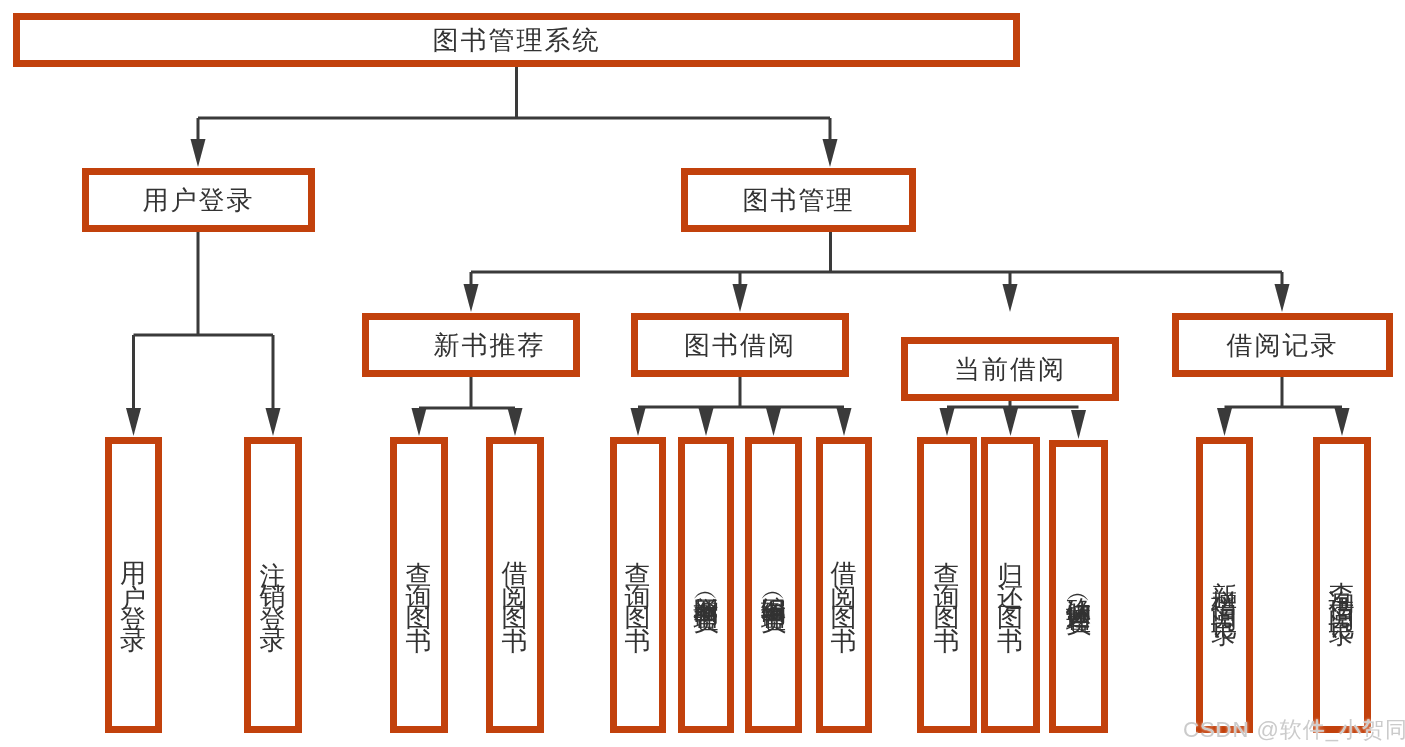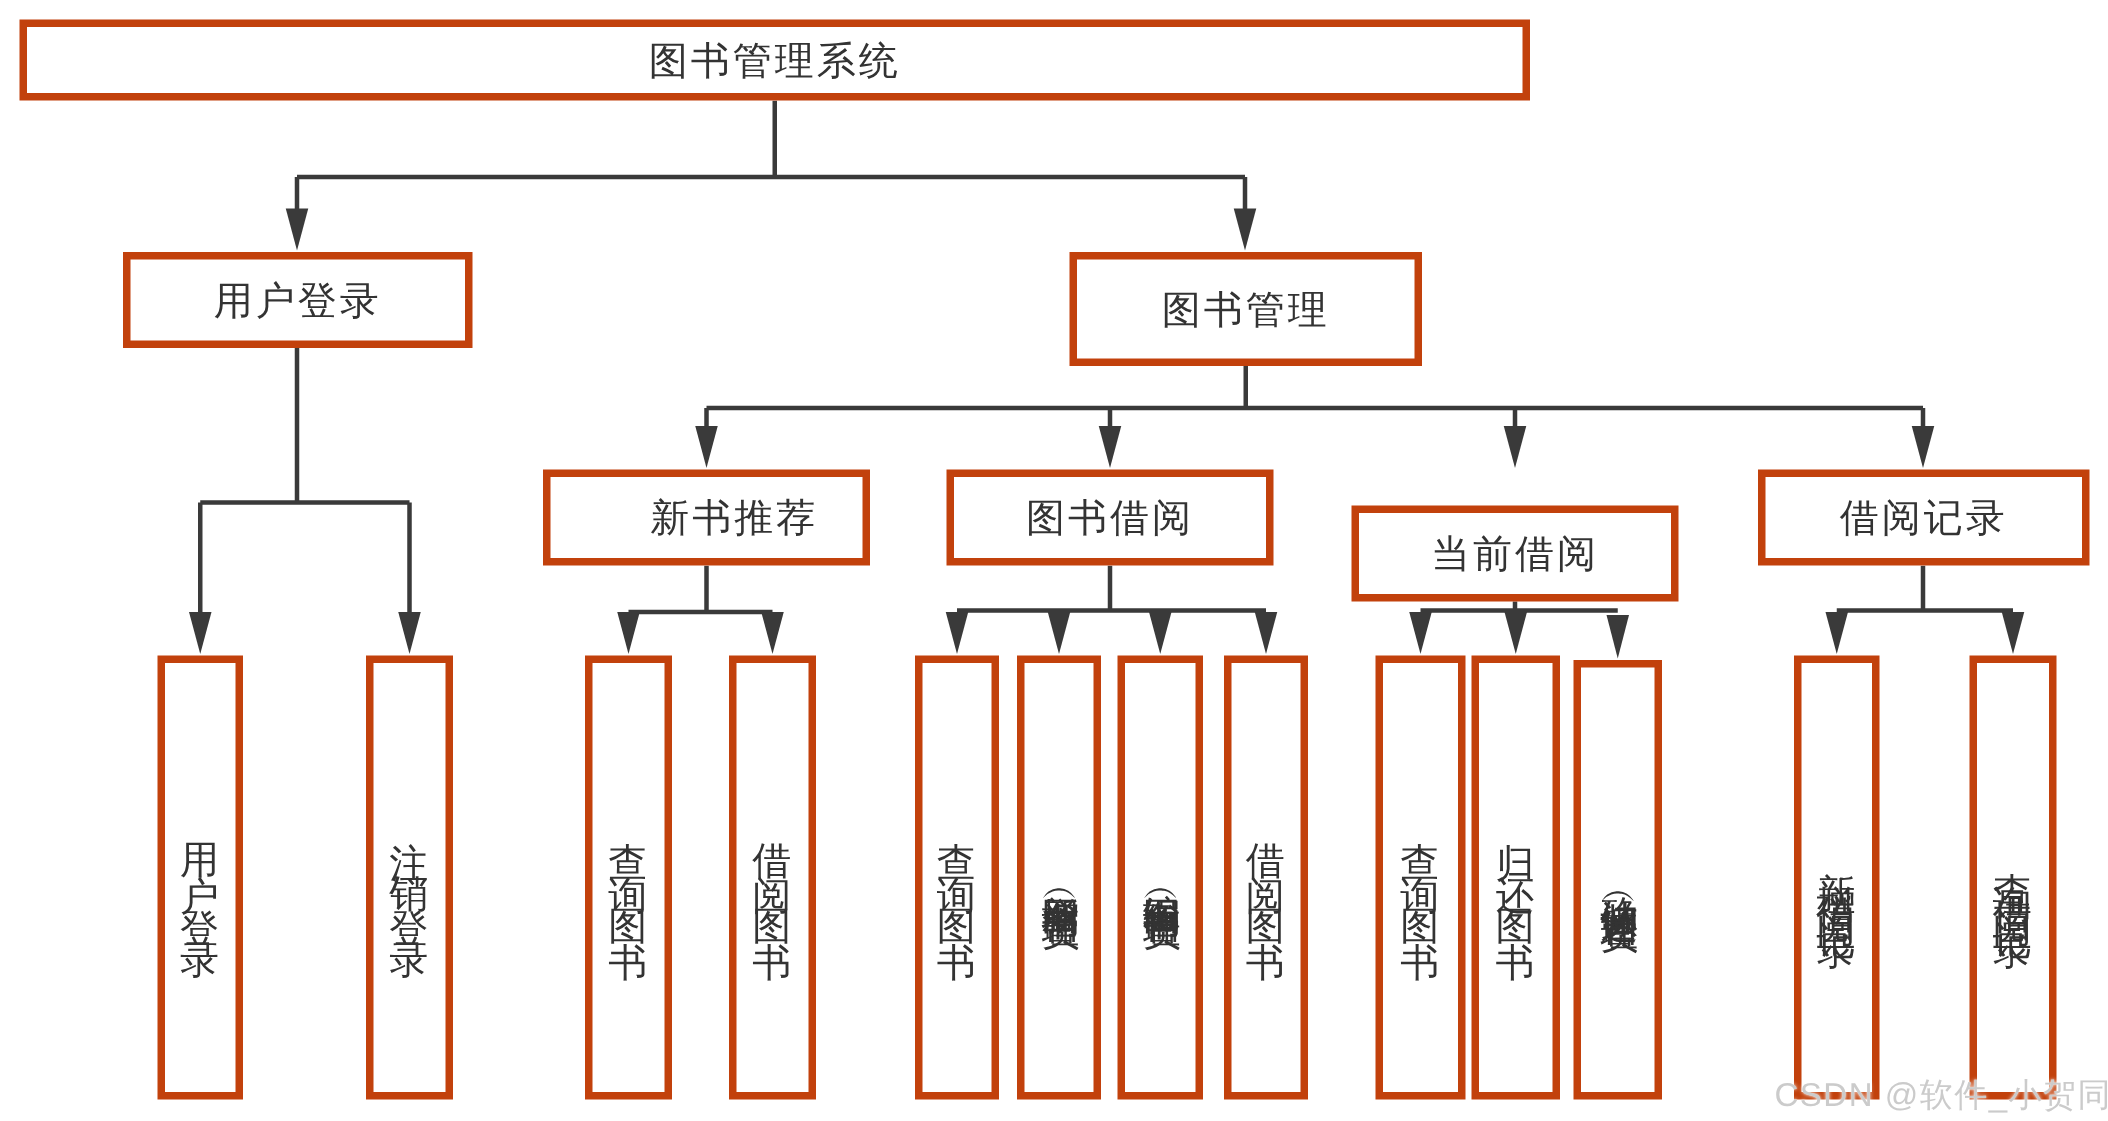--- a/index.html
+++ b/index.html
@@ -14,21 +14,21 @@
     overflow: hidden;
   }
   .wires {
     position: absolute; left: 0; top: 0;
     width: 1405px; height: 747px;
     z-index: 1;
   }
   .node {
     position: absolute;
     box-sizing: border-box;
-    border: 5px solid #c2410c;
+    border: 7px solid #c2410c;
     background: #ffffff;
     display: flex;
     align-items: center;
     justify-content: center;
     color: #333333;
     font-size: 26px;
     z-index: 2;
     letter-spacing: 2px;
   }
   .node.v span {
@@ -102,21 +102,21 @@
     </g>
   </svg>
 
   <div class="node" style="left:13px; top:13px; width:1007px; height:54px;">
     <span>图书管理系统</span>
   </div>
 
   <div class="node" style="left:82px; top:168px; width:233px; height:64px;">
     <span>用户登录</span>
   </div>
-  <div class="node" style="left:713px; top:168px; width:235px; height:76px;text-align:center;">
+  <div class="node" style="left:681px; top:168px; width:235px; height:64px;text-align:center;">
     <span>图书管理</span>
   </div>
 
   <div class="node" style="left:362px; top:313px; width:218px; height:64px;padding-left:37px;">
     <span>新书推荐</span>
   </div>
   <div class="node" style="left:631px; top:313px; width:218px; height:64px;">
     <span>图书借阅</span>
   </div>
   <div class="node" style="left:901px; top:313px; width:218px; height:64px;margin-top:24px;">

